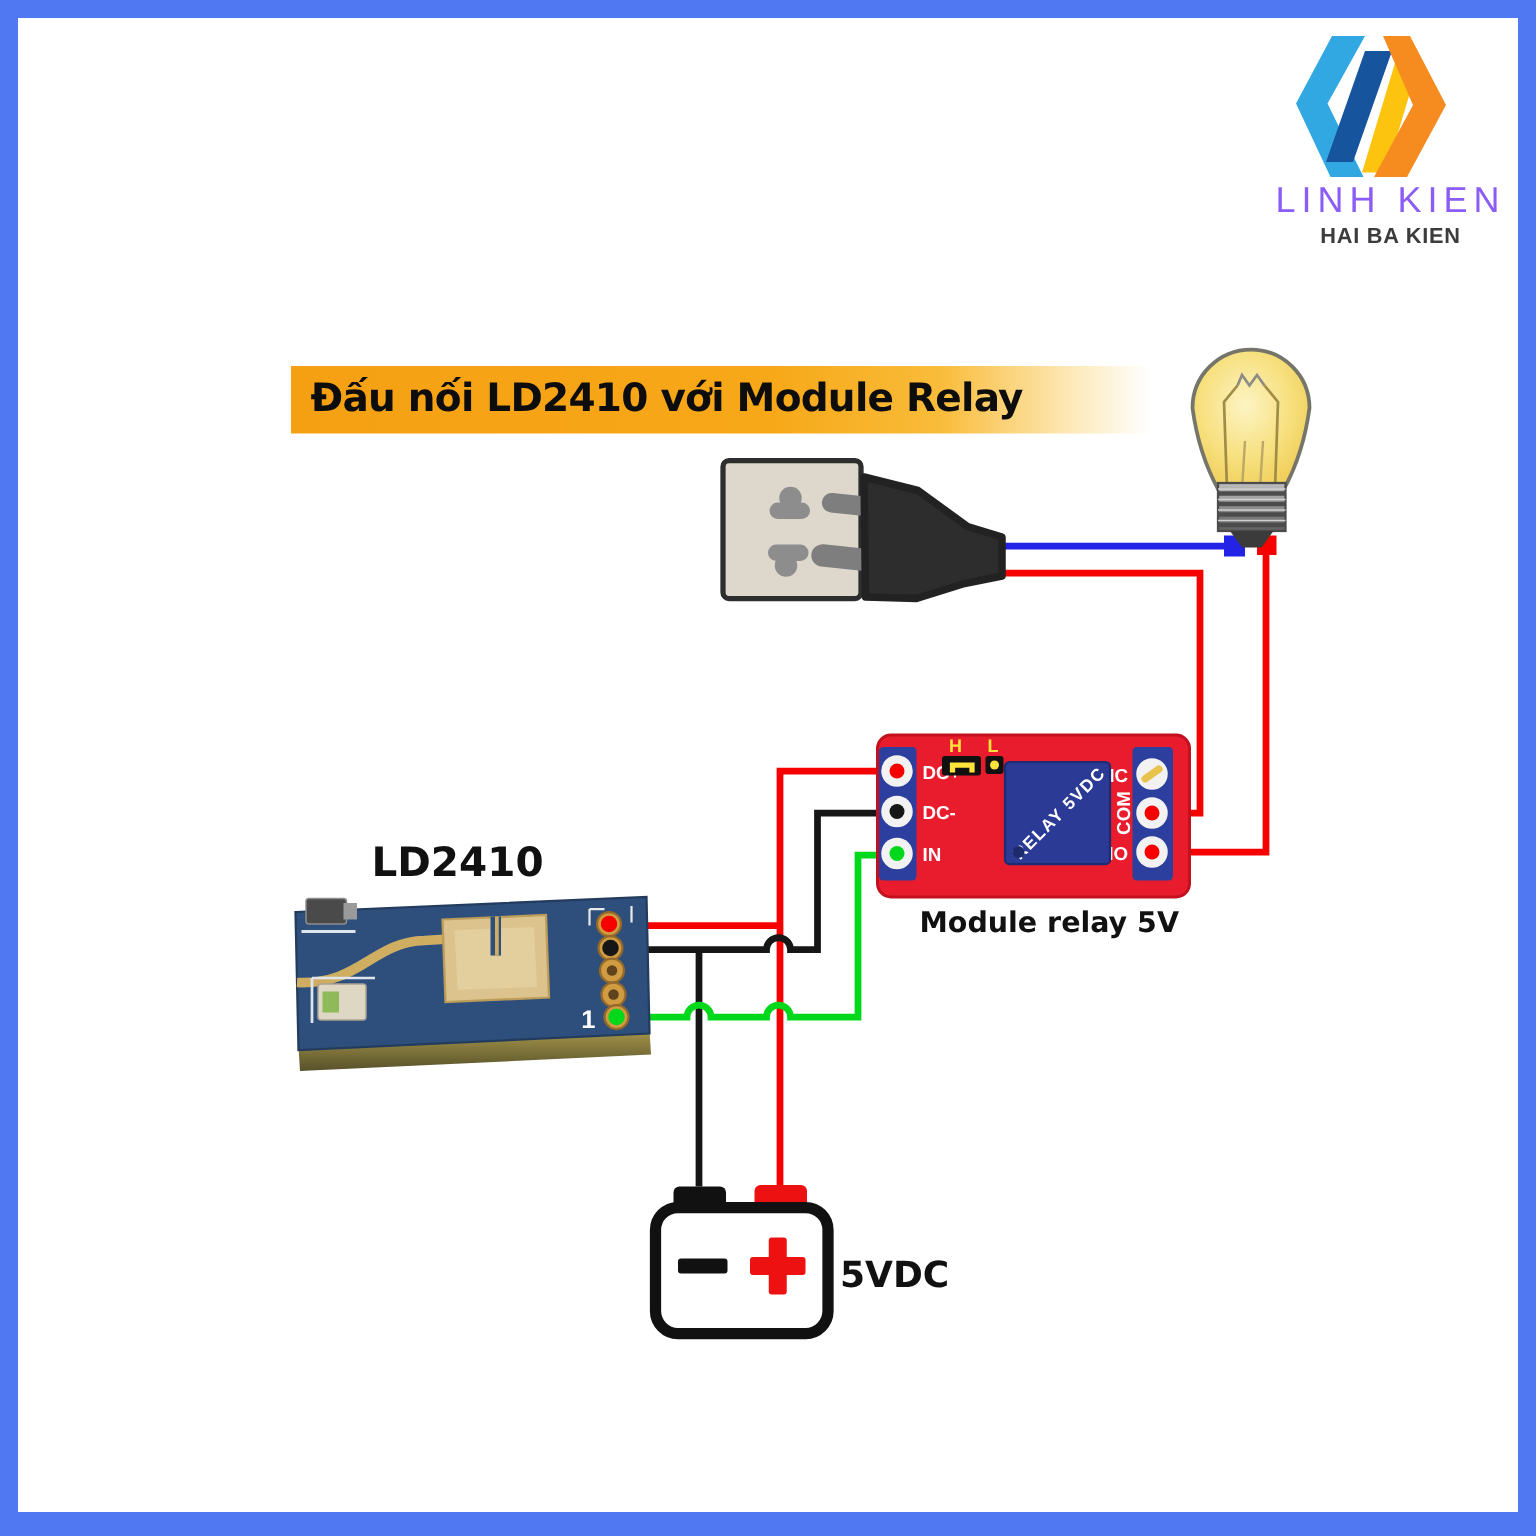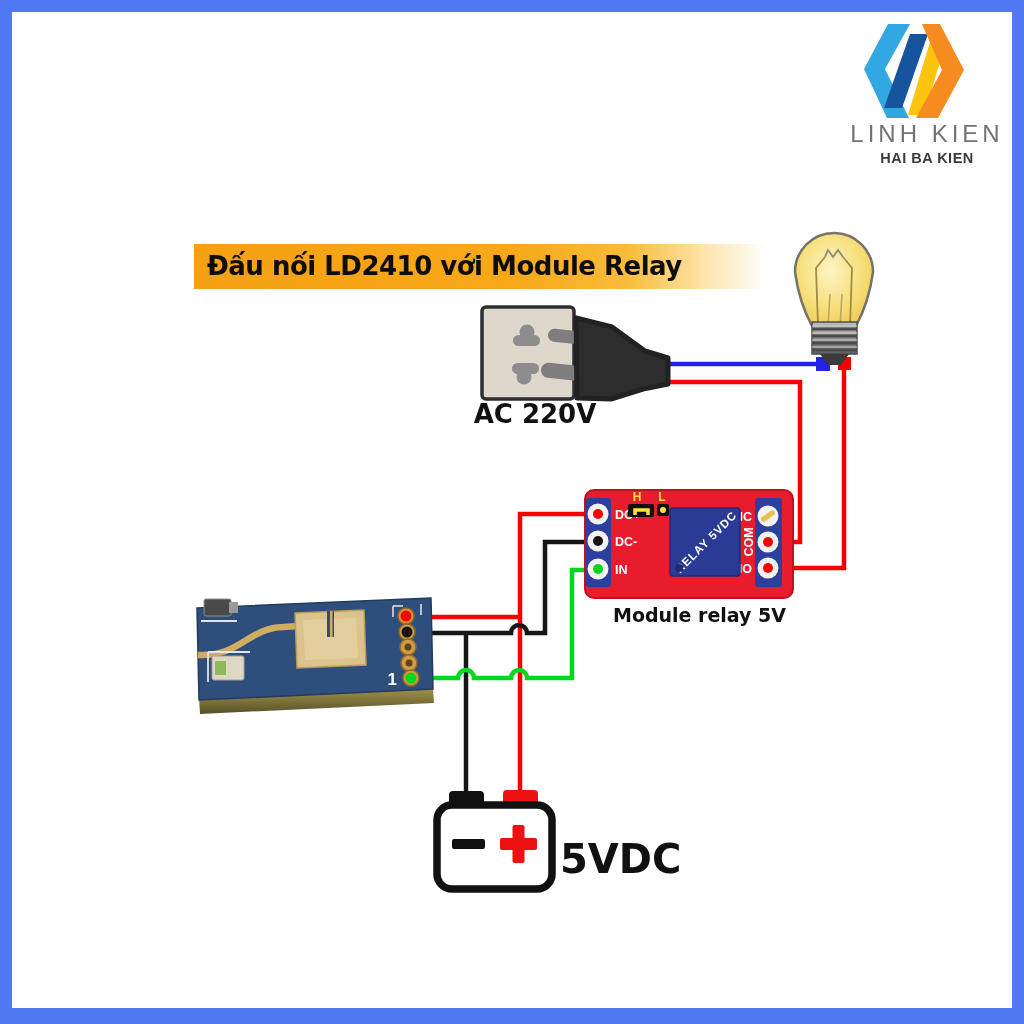--- a/index.html
+++ b/index.html
@@ -4,34 +4,34 @@
 <style>
   html,body{margin:0;padding:0;background:#fff;}
   #scene{position:relative;width:1024px;height:1024px;background:#ffffff;overflow:hidden;
          font-family:"Liberation Sans","DejaVu Sans",sans-serif;}
   #frame{position:absolute;inset:0;border-style:solid;border-color:#5078f2;
          border-width:12px 12px 16px 12px;pointer-events:none;z-index:50;}
   .abs{position:absolute;}
   #diagram-svg{position:absolute;left:0;top:0;z-index:5;}
   #logo-svg{position:absolute;left:864px;top:24px;z-index:6;}
   #brand-name{left:838px;top:120px;width:178px;text-align:center;font-size:24px;
-              letter-spacing:4px;color:#737373;z-index:6;white-space:nowrap;}
+              letter-spacing:4px;color:#8b5cf6;z-index:6;white-space:nowrap;}
   #brand-sub{left:838px;top:150px;width:178px;text-align:center;font-size:14.5px;
              font-weight:bold;letter-spacing:0.5px;color:#3c3c3c;z-index:6;}
   #title-banner{left:194px;top:228px;width:578px;height:45px;line-height:45px;
       background:linear-gradient(90deg,#f5a013 0%,#f7a818 55%,#f9bc3a 75%,#fde9b8 90%,#ffffff 99%);
       font-family:"DejaVu Sans","Liberation Sans",sans-serif;
       font-weight:bold;font-size:26px;letter-spacing:-0.5px;color:#0d0d0d;
       padding-left:13px;box-sizing:border-box;z-index:6;white-space:nowrap;margin-top:16px;}
   .big-label{font-family:"DejaVu Sans","Liberation Sans",sans-serif;font-weight:bold;
              color:#111;z-index:6;text-align:center;white-space:nowrap;}
   #ac-label{left:455px;top:399px;width:160px;font-size:26px;}
   #sensor-label{left:230px;top:560px;width:150px;font-size:27px;}
   #relay-label{left:592px;top:604px;width:215px;font-size:19px;}
-  #battery-label{left:560px;top:836px;font-size:40px;text-align:left;}
+  #battery-label{left:560px;top:836px;font-size:24px;text-align:left;}
   svg text{font-family:"Liberation Sans","DejaVu Sans",sans-serif;}
 </style>
 </head>
 <body>
 
 <div id="scene">
 
   <svg id="logo-svg" width="100" height="94" viewBox="0 0 100 94">
     <path d="M24,0 L46,0 L21,45 L45,94 L23,94 L0,45 Z" fill="#31a8e1"></path>
     <path d="M46,10 L64,10 L38,84 L20,84 Z" fill="#16549e"></path>
@@ -198,18 +198,18 @@
       <rect x="503" y="790" width="35" height="19" rx="4" fill="#ee1111"></rect>
       <rect x="437" y="805" width="115" height="84" rx="15" fill="#ffffff" stroke="#111" stroke-width="7.5"></rect>
       <rect x="452" y="839" width="33" height="10" rx="2" fill="#111"></rect>
       <g fill="#ee1111">
         <rect x="500" y="838" width="37" height="12" rx="2"></rect>
         <rect x="512.5" y="825" width="12" height="38" rx="2"></rect>
       </g>
     </g>
   </svg>
 
-  <div id="ac-label" class="abs big-label">AC 220V</div>
+  <div id="sensor-label" class="abs big-label">LD2410</div>
   <div id="relay-label" class="abs big-label">Module relay 5V</div>
   <div id="battery-label" class="abs big-label">5VDC</div>
 
   <div id="frame"></div>
 </div>
 
 </body></html>

